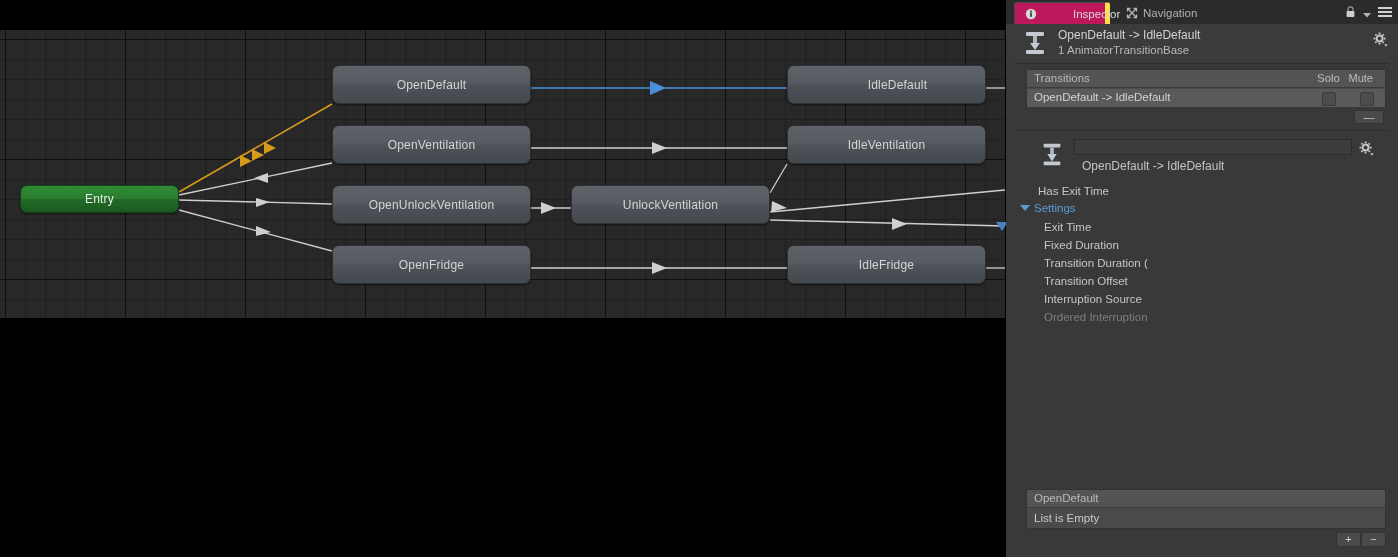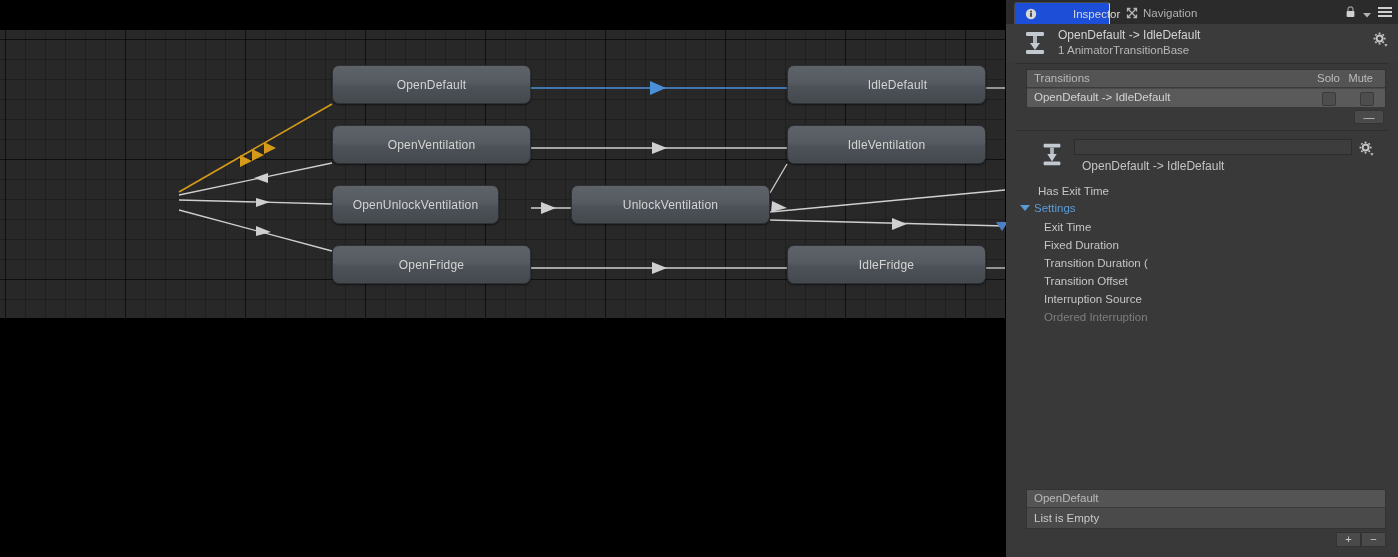--- a/index.html
+++ b/index.html
@@ -37,22 +37,22 @@
   #right-marker{position:absolute;left:996px;top:222px;width:0;height:0;
     border-left:6px solid transparent;border-right:6px solid transparent;border-top:9px solid #4a7fc1;}
 
   
   #inspector{position:absolute;left:1006px;top:0;width:392px;height:557px;background:#393939;overflow:hidden;}
 
   
   #tab-strip{position:absolute;left:0;top:0;width:392px;height:24px;background:#2b2b2b;}
   .tab{position:absolute;top:2px;height:22px;display:flex;align-items:center;gap:5px;
     padding:0 10px;font-size:11.5px;color:#c4c4c4;box-sizing:border-box;}
-  .tab.active{background:#1d4ed8;border-top-left-radius:3px;border-top-right-radius:3px;
-    border-top:1px solid #4a4a4a;border-left:1px solid #4a4a4a;border-right:1px solid #fde047;color:#d8d8d8;gap:36px;}
+  .tab.active{background:#be185d;border-top-left-radius:3px;border-top-right-radius:3px;
+    border-top:1px solid #4a4a4a;border-left:1px solid #4a4a4a;border-right:5px solid #fde047;color:#d8d8d8;gap:36px;}
   #tab-inspector{left:8px;width:96px;}
   #tab-navigation{left:110px;width:104px;color:#b0b0b0;}
   .tab-ico{display:inline-block;width:12px;height:12px;flex:0 0 12px;}
   #header-tools{position:absolute;right:6px;top:4px;display:flex;align-items:center;gap:7px;}
 
   
   #obj-header{position:absolute;left:0;top:24px;width:392px;height:38px;background:#3b3b3b;}
   #obj-icon{position:absolute;left:14px;top:4px;width:30px;height:30px;}
   #obj-title{position:absolute;left:52px;top:4px;font-size:12px;color:#d2d2d2;}
   #obj-subtitle{position:absolute;left:52px;top:20px;font-size:11.5px;color:#b7b7b7;}
@@ -174,27 +174,30 @@
 
       <g>
         <line x1="531" y1="238" x2="787" y2="238" stroke="#cfcfcf" stroke-width="1.3"></line>
         <path d="M652,232 L667,238 L652,244 z" fill="#cfcfcf"></path>
       </g>
 
       <line x1="986" y1="58" x2="1005" y2="58" stroke="#cfcfcf" stroke-width="1.3"></line>
       <line x1="986" y1="238" x2="1005" y2="238" stroke="#cfcfcf" stroke-width="1.3"></line>
     </svg>
 
+    <div class="node entry" style="left:20px;top:155px;width:159px;height:28px;">
+        <span>Entry</span>
+      </div>
     <div class="node state" style="left:332px;top:35px;width:199px;height:39px;">
         <span>OpenDefault</span>
       </div>
     <div class="node state" style="left:332px;top:95px;width:199px;height:39px;">
         <span>OpenVentilation</span>
       </div>
-    <div class="node state" style="left:332px;top:155px;width:167px;height:39px;">
+    <div class="node state" style="left:332px;top:155px;width:199px;height:39px;">
         <span>OpenUnlockVentilation</span>
       </div>
     <div class="node state" style="left:332px;top:215px;width:199px;height:39px;">
         <span>OpenFridge</span>
       </div>
     <div class="node state" style="left:571px;top:155px;width:199px;height:39px;">
         <span>UnlockVentilation</span>
       </div>
     <div class="node state" style="left:787px;top:35px;width:199px;height:39px;padding-left:22px;">
         <span>IdleDefault</span>

